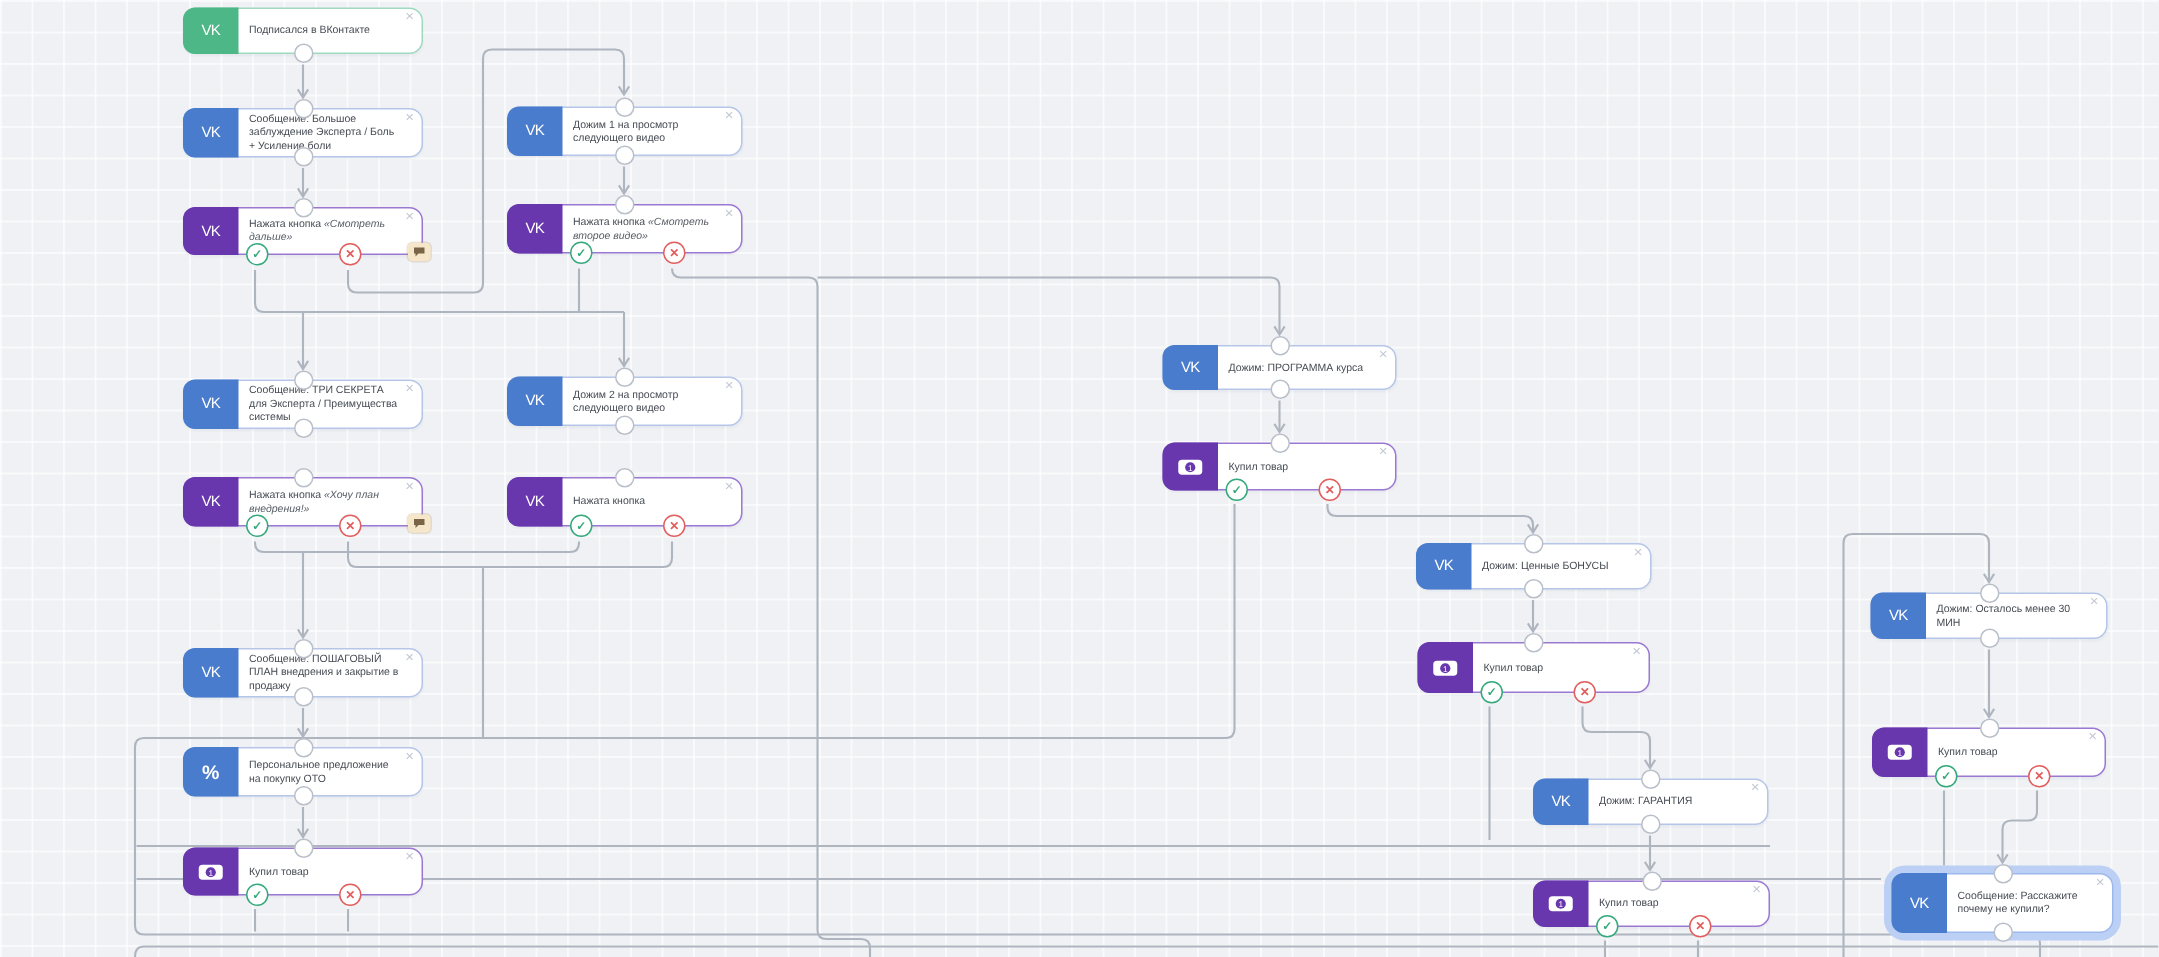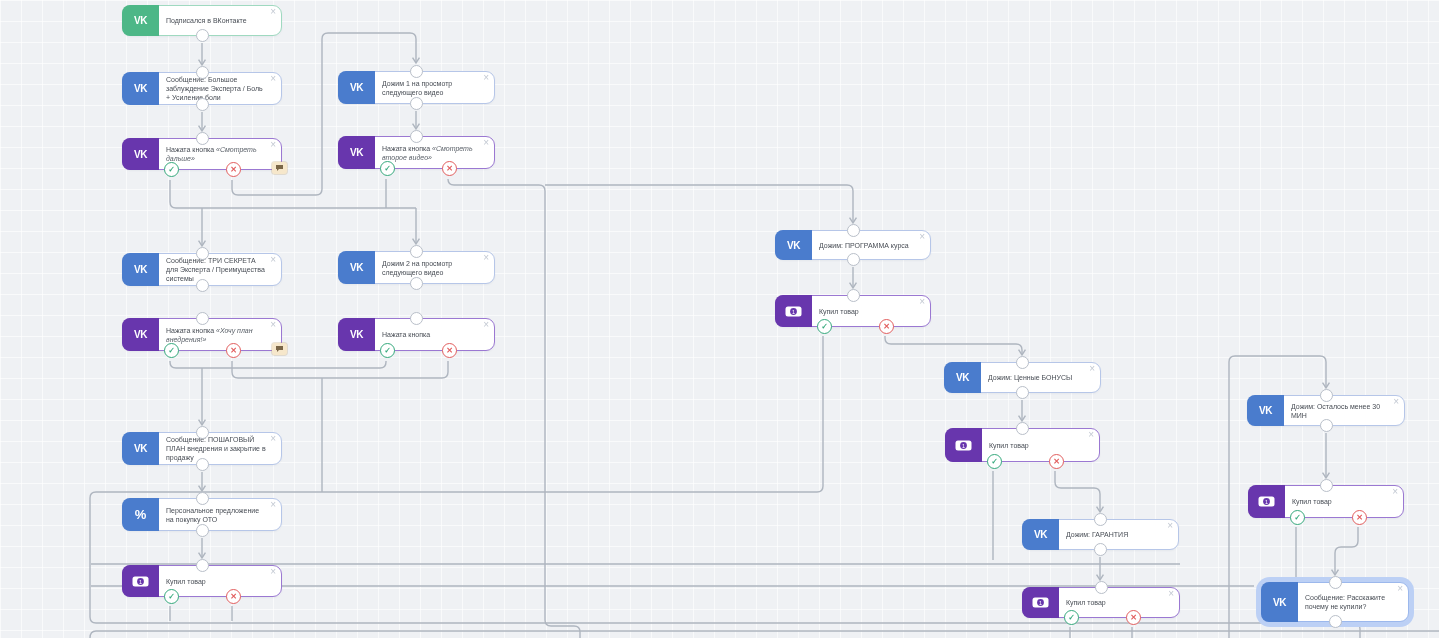--- a/index.html
+++ b/index.html
@@ -23,21 +23,21 @@
   .node.v-blue{border-color:#b6c6e8;}
   .node.v-purple{border-color:#9b78d2;}
   .node.selected{border-color:#9cb8ec;box-shadow:0 0 0 5px #bcd0f5;}
   .icon-box{
     flex:0 0 37px;border-radius:8px 0 0 8px;display:flex;align-items:center;justify-content:center;
     color:#fff;margin:-1px 0 -1px -1px;
   }
   .v-green .icon-box{background:#4db787;}
   .v-blue  .icon-box{background:#4a7ccd;}
   .v-purple .icon-box{background:#6836ad;}
-  .ic-vk{font-weight:700;font-size:10px;letter-spacing:-.5px;font-style:normal;}
+  .ic-vk{font-weight:400;font-size:10px;letter-spacing:-.5px;font-style:normal;}
   .ic-percent{font-weight:800;font-size:13px;}
   .ic-money{display:flex;}
   .label{
     flex:1;display:flex;flex-direction:column;justify-content:center;
     padding:3px 13px 3px 7px;font-size:7px;line-height:9px;color:#474c54;
   }
   .lbl-i{font-style:italic;color:#5a6068;}
   .close{
     position:absolute;top:1px;right:5px;font-size:10px;line-height:10px;color:#c2c8d2;cursor:pointer;
   }

